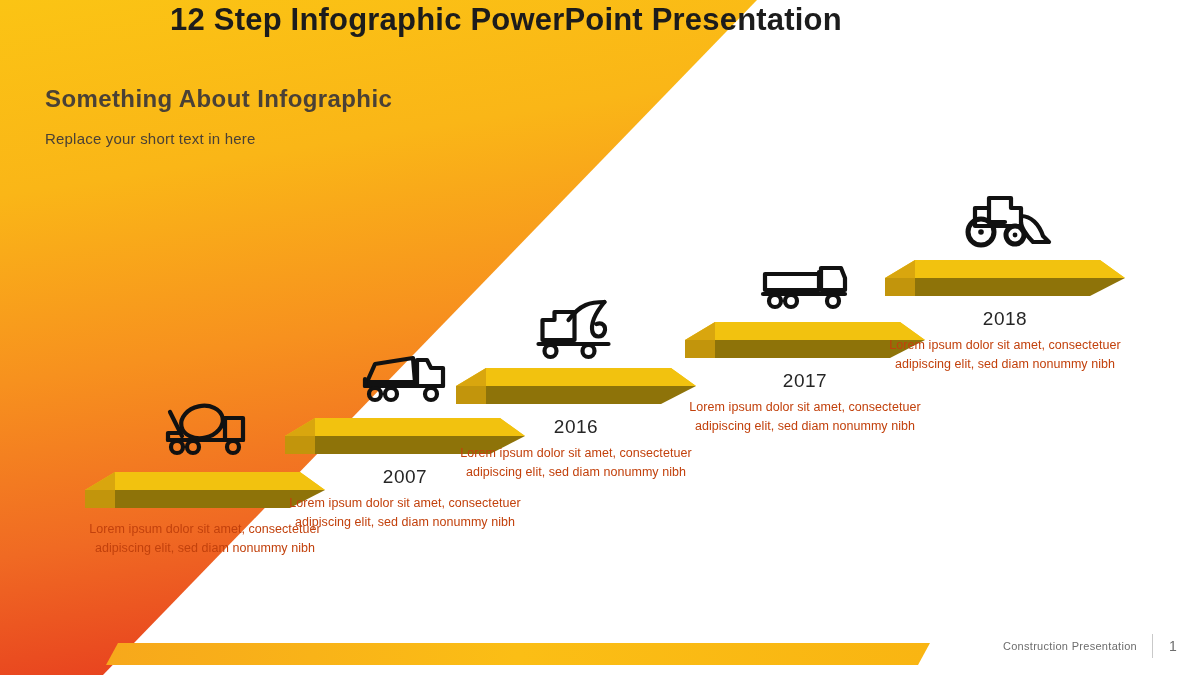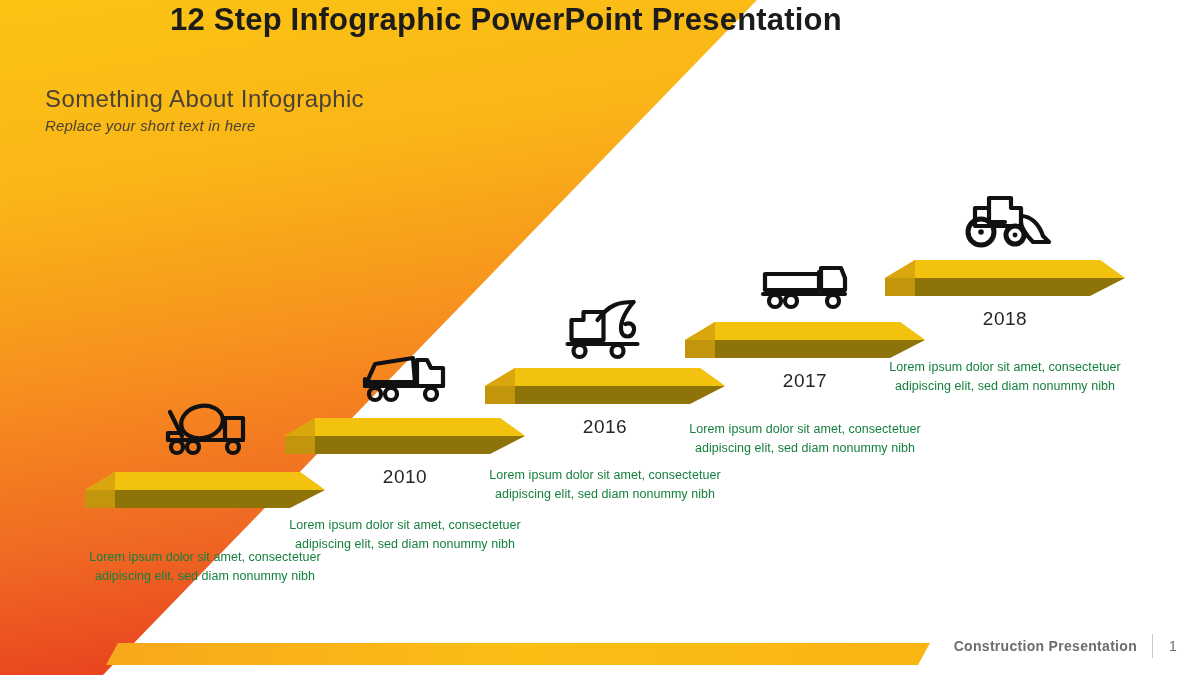--- a/index.html
+++ b/index.html
@@ -40,29 +40,28 @@
 
   
   #heading {
     position: absolute;
     left: 45px; top: 86px;
     z-index: 5;
   }
   #heading-main {
     font-size: 24px;
     color: #4a4136;
-    font-weight: normal;
+    font-weight: bold;
     letter-spacing: 0.4px;
     line-height: 1.1;
   }
   #heading-sub {
     font-size: 15px;
     color: #4a4136;
-    font-style: italic;
-    margin-top: 5px;
+    margin-top: 18px;
     letter-spacing: 0.2px;
   }
 
   
   .step {
     position: absolute;
     z-index: 4;
   }
   .step-icon {
     position: absolute;
@@ -83,45 +82,43 @@
   .step-year {
     font-size: 19px;
     color: #262626;
     letter-spacing: 0.5px;
     margin-bottom: 6px;
     font-weight: normal;
   }
   .step-desc {
     font-size: 12.5px;
     line-height: 1.55;
-    color: #15803d;
+    color: #c2410c;
     letter-spacing: 0.05px;
-    margin-top: 28px;
   }
 
   
   #footer-bar {
     position: absolute;
     left: 0; top: 643px;
     width: 1200px; height: 22px;
     z-index: 3;
   }
   #footer-meta {
     position: absolute;
     right: 22px; top: 634px;
     display: flex;
     align-items: center;
     z-index: 6;
     gap: 15px;
   }
   #footer-label {
-    font-size: 14px;
+    font-size: 11px;
     color: #6d6d6d;
     letter-spacing: 0.3px;
-    font-weight: bold;
   }
   #footer-divider {
     width: 1px;
     height: 24px;
     background: #c9c9c9;
   }
   #footer-page {
     font-size: 14px;
     color: #6d6d6d;
     min-width: 10px;
@@ -210,26 +207,26 @@
     <div class="step-bar" style="top:60px; width:240px; height:52px;">
       <svg viewBox="0 0 240 52" width="240" height="52">
         <polygon points="0,24 30,6 215,6 240,24 205,24" fill="#F2C20F"></polygon>
         <polygon points="0,24 30,6 30,24" fill="#D9A60E"></polygon>
         <polygon points="0,24 30,24 30,42 0,42" fill="#C2950C"></polygon>
         <polygon points="30,24 205,24 240,24 205,42 30,42" fill="#8E7309"></polygon>
         <polygon points="30,6 215,6 240,24 205,24 30,24" fill="#F2C20F"></polygon>
       </svg>
     </div>
     <div class="step-text" style="top:114px;">
-      <div class="step-year">2010</div>
-      <div class="step-desc">Lorem ipsum dolor sit amet, consectetuer adipiscing elit, sed diam nonummy nibh</div>
-    </div>
-  </div>
-
-  <div class="step" style="left:485px; top:298px; width:240px; height:230px;">
+      <div class="step-year">2007</div>
+      <div class="step-desc">Lorem ipsum dolor sit amet, consectetuer adipiscing elit, sed diam nonummy nibh</div>
+    </div>
+  </div>
+
+  <div class="step" style="left:456px; top:298px; width:240px; height:230px;">
     <div class="step-icon" style="top:0px; width:95px; height:62px;">
       <svg viewBox="0 0 95 62" width="95" height="62">
         <g fill="none" stroke="#111111" stroke-width="4.2" stroke-linecap="round" stroke-linejoin="round">
           <path d="M14 42 L14 22 L26 22 L26 14 L46 14 L46 42 Z"></path>
           <path d="M40 22 C52 6 62 4 76 4"></path>
           <path d="M76 4 C66 16 62 26 64 34 C66 40 74 40 76 34 C78 28 74 24 68 26"></path>
           <path d="M10 46 L80 46"></path>
         </g>
         <g fill="none" stroke="#111111" stroke-width="4.2">
           <circle cx="22" cy="53" r="6"></circle>

